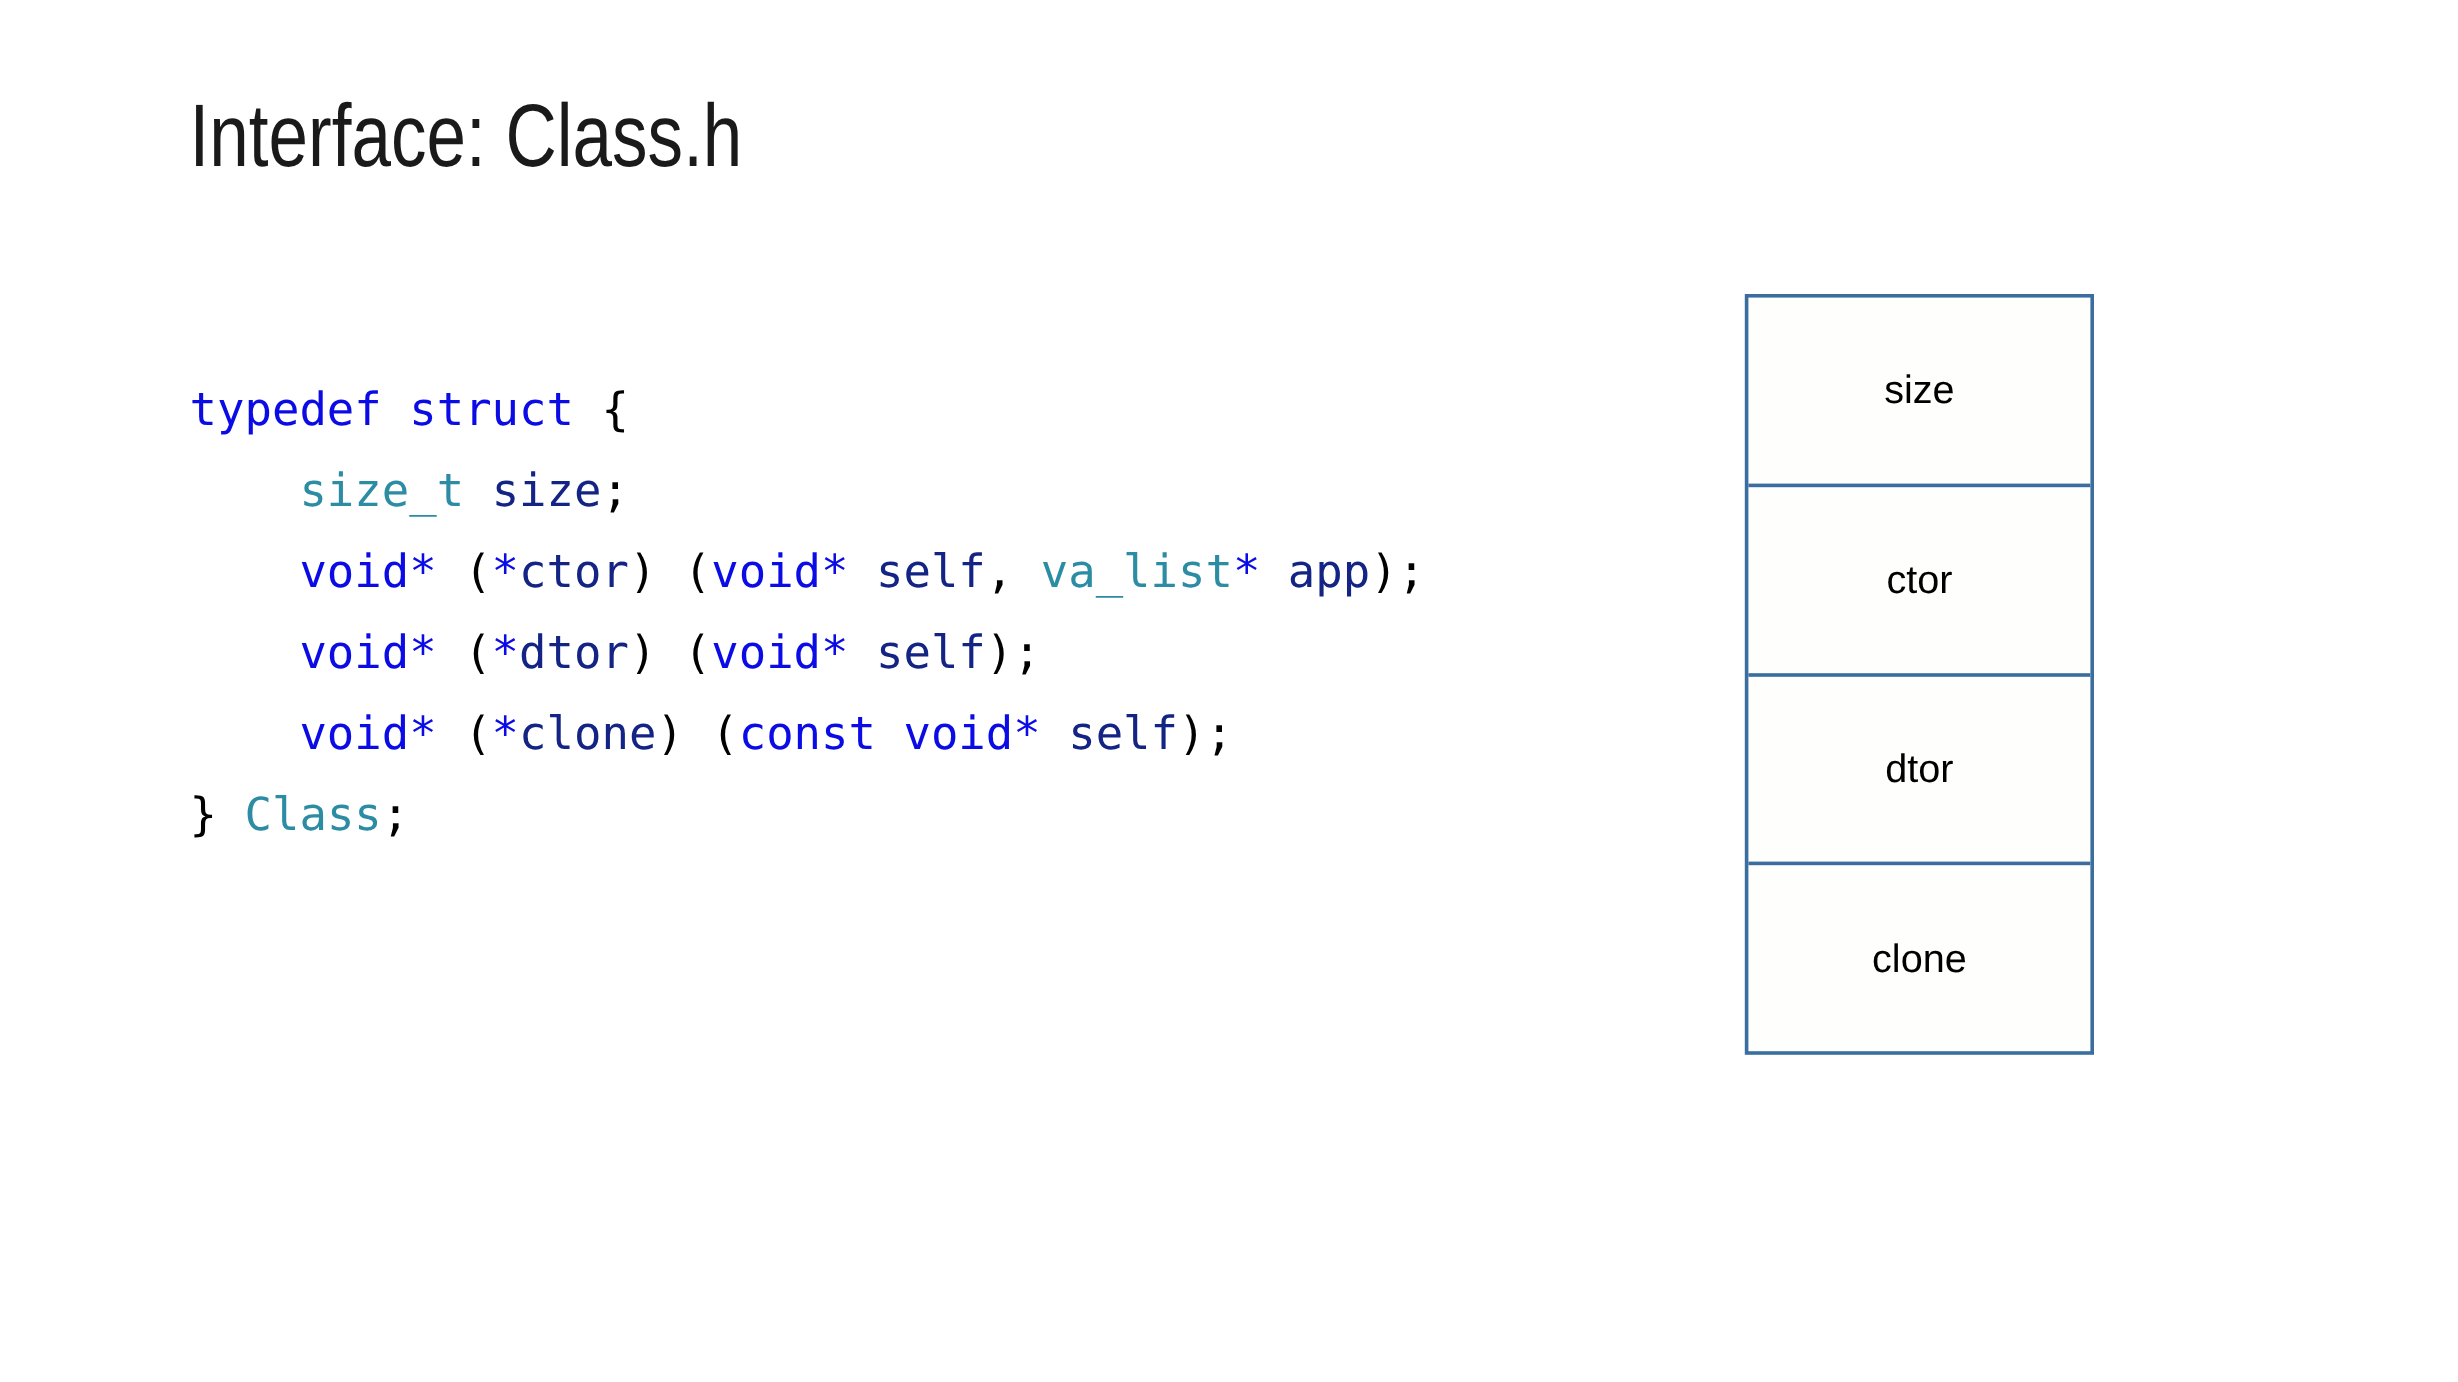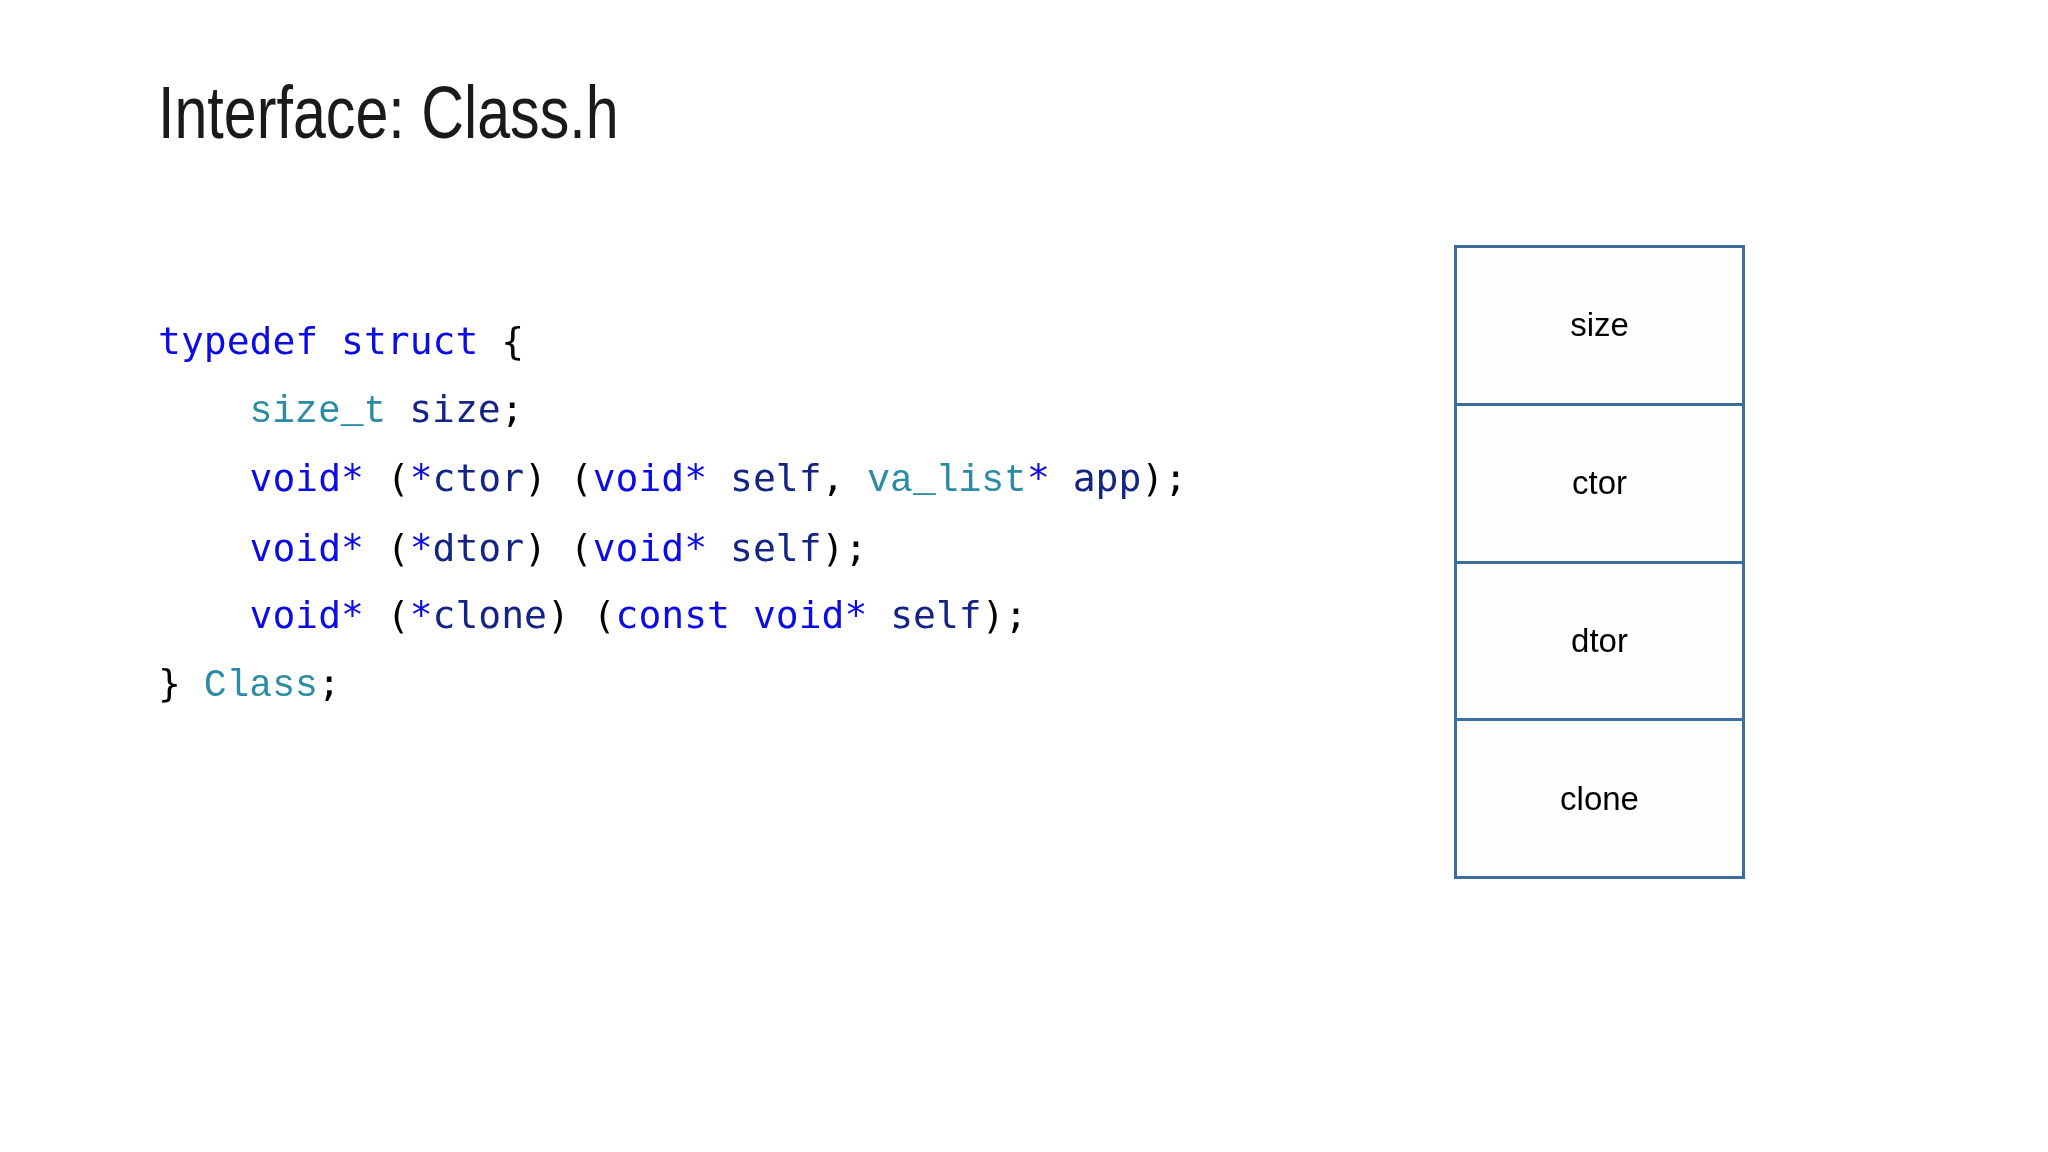--- a/index.html
+++ b/index.html
@@ -35,21 +35,21 @@
     top: 308px;
     margin: 0;
     font-family: "DejaVu Sans Mono", "Liberation Mono", monospace;
     font-size: 38px;
     line-height: 67.5px;
     white-space: pre;
     color: var(--pu, #000);
   }
   .code-line { white-space: pre; }
   .tok-kw { color: var(--kw, #0b0be6); }
-  .tok-ty { color: var(--ty, #2b8ca4); font-family: Liberation Mono, monospace; }
+  .tok-ty { color: var(--ty, #2b8ca4); }
   .tok-id { color: var(--id, #132485); }
   .tok-pu { color: var(--pu, #000000); }
   .diagram-label {
     position: absolute;
     left: 1454px;
     top: 146px;
     width: 291px;
     text-align: center;
     font-size: 34px;
     line-height: 1.2;

